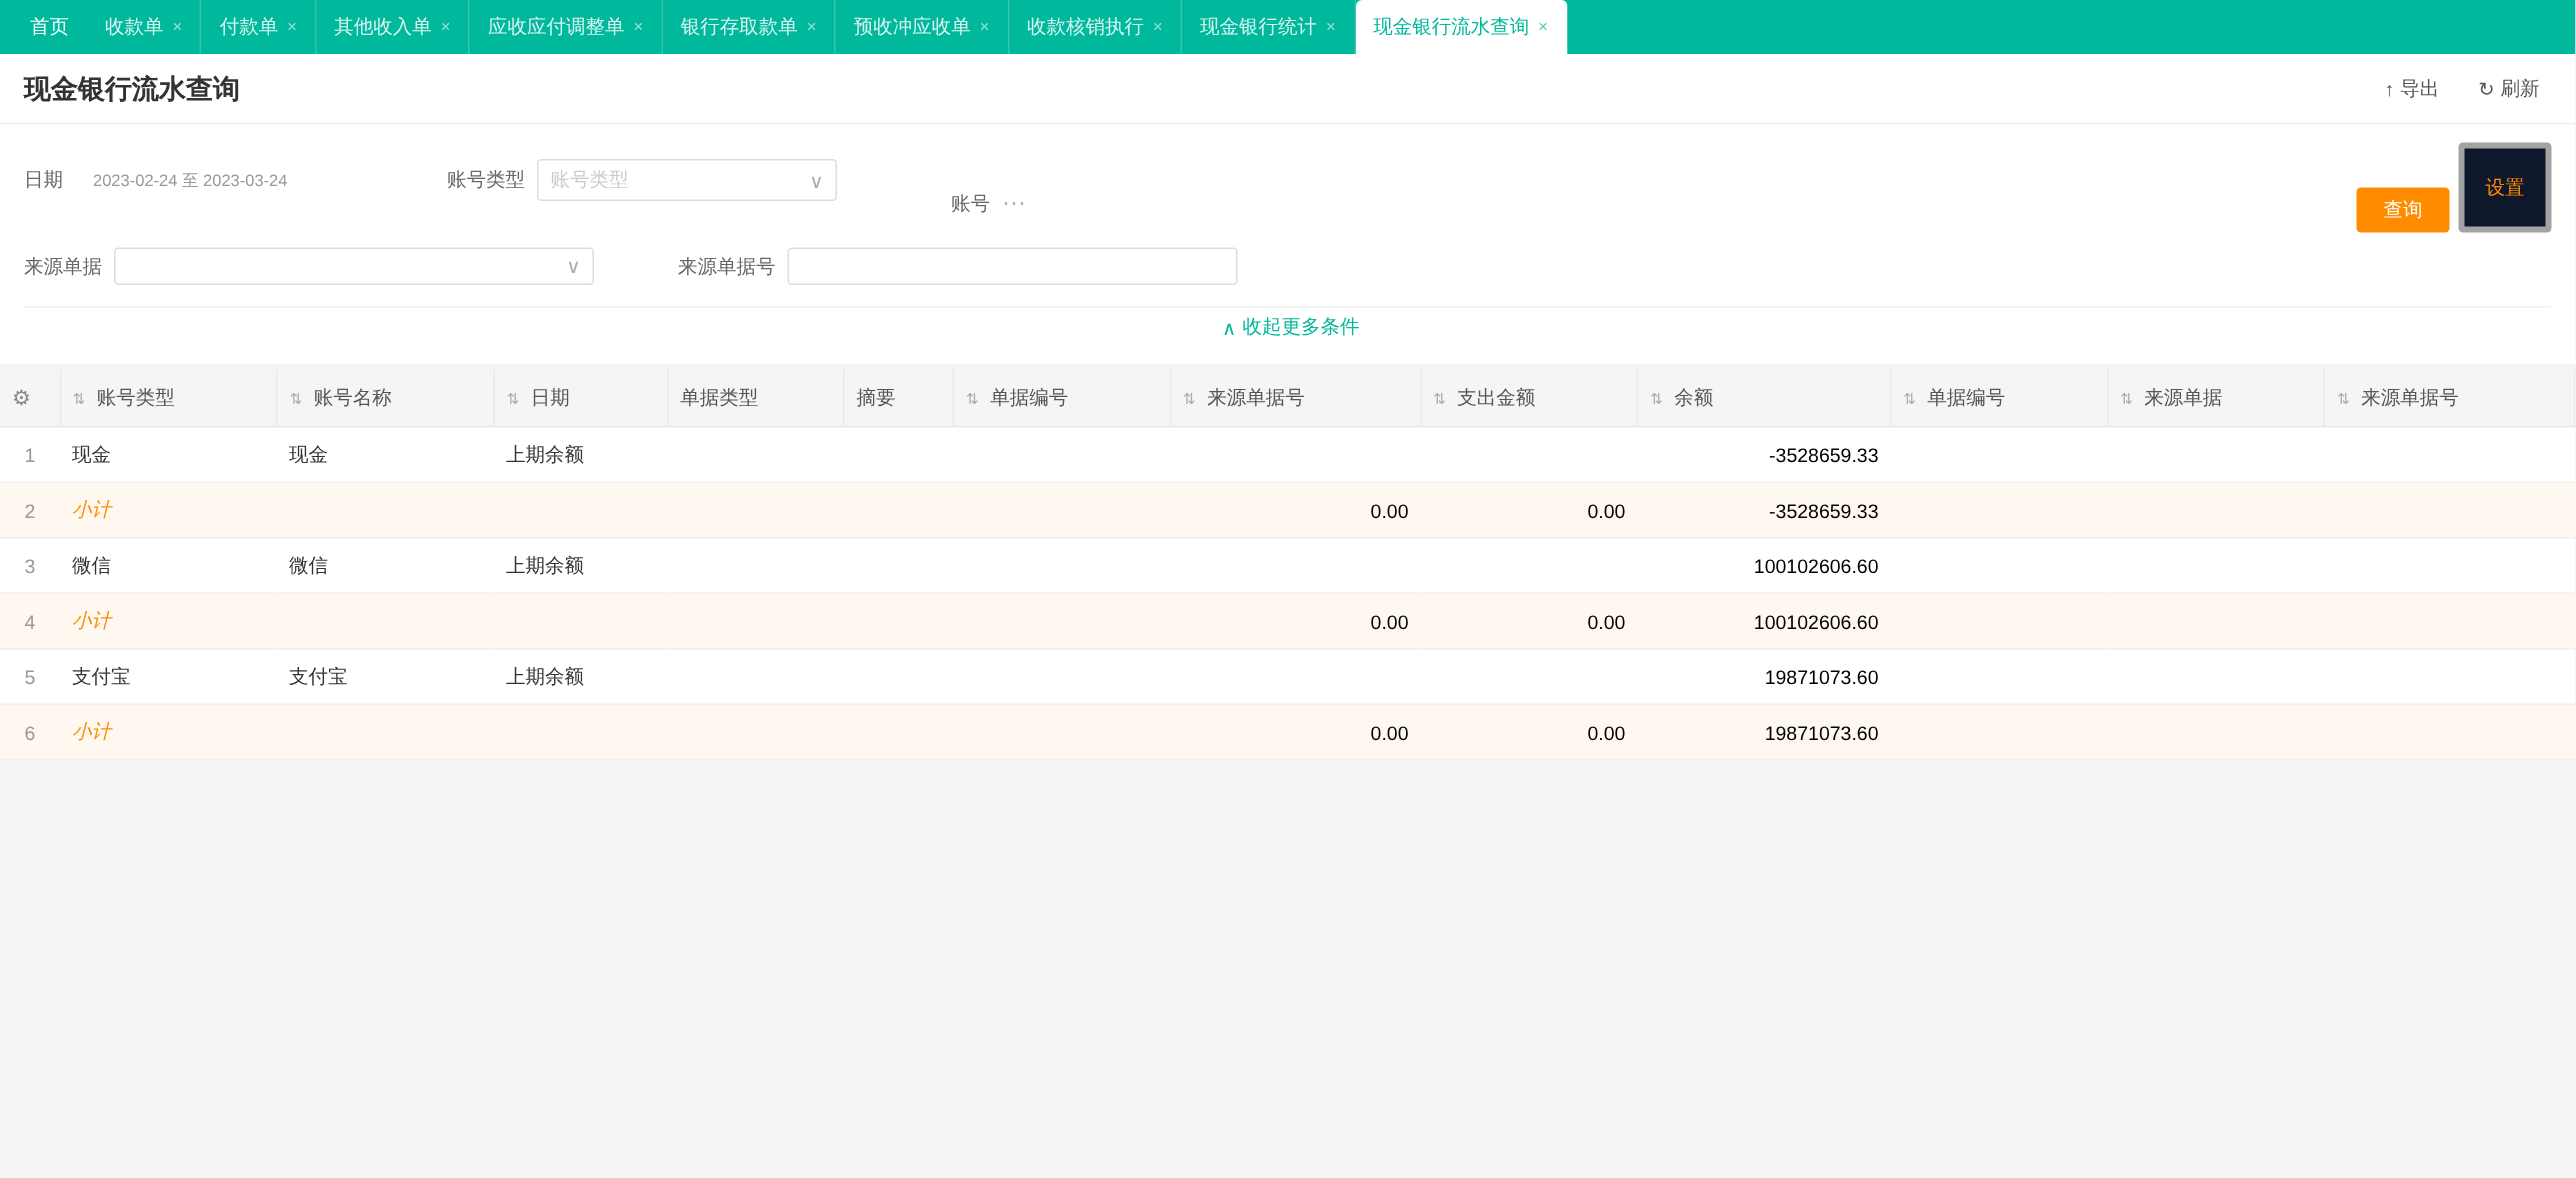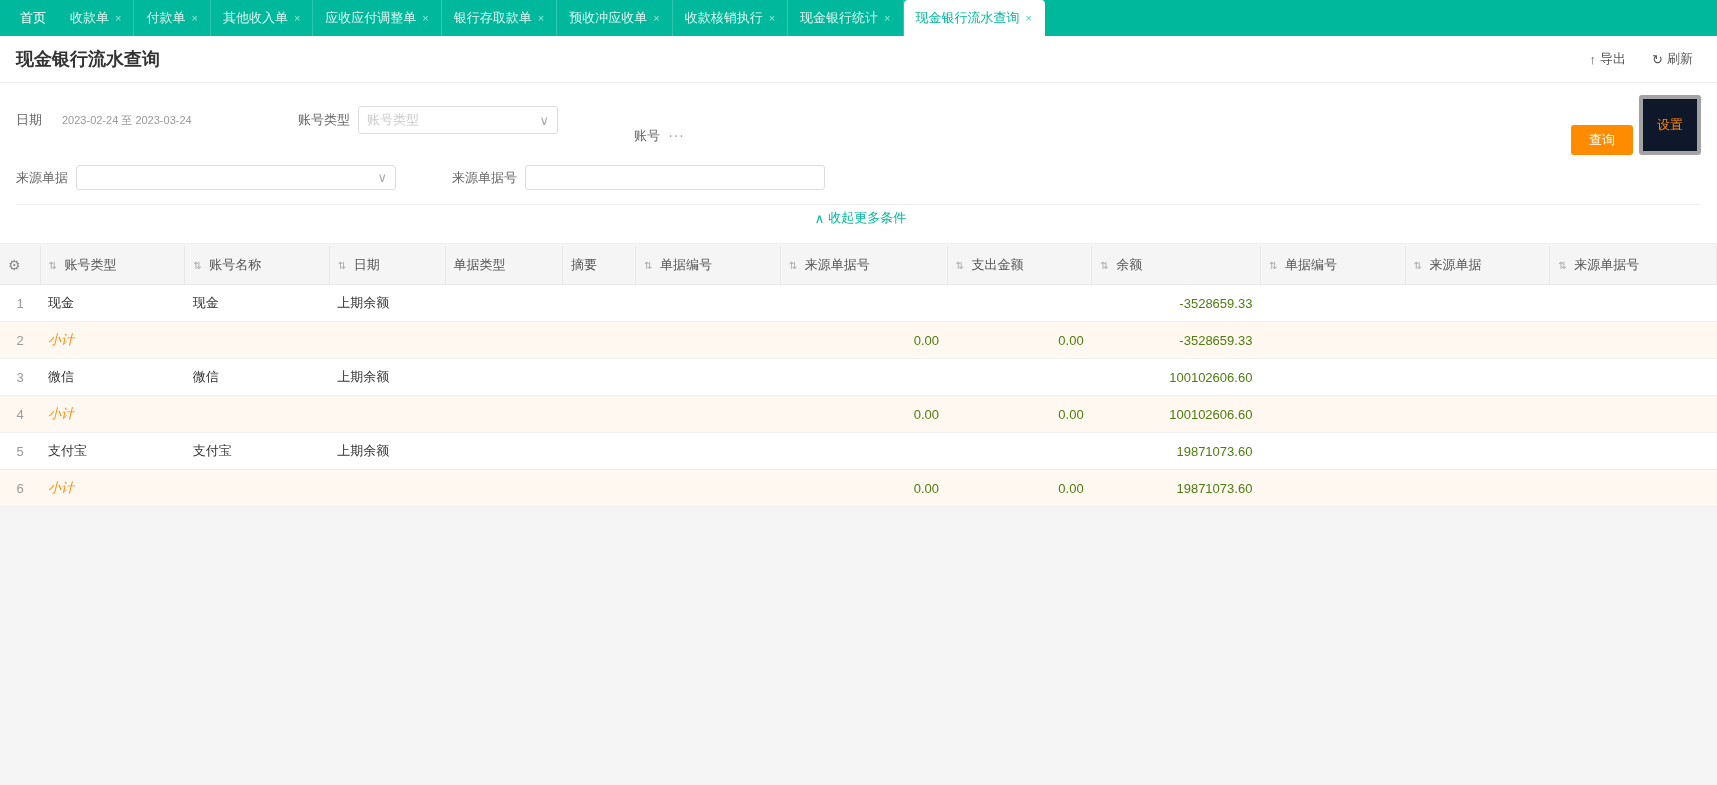--- a/index.html
+++ b/index.html
@@ -214,21 +214,21 @@
     tbody tr.subtotal {
       background: #fff8f0;
     }
     tbody td {
       padding: 9px 8px;
       color: #333;
       white-space: nowrap;
     }
     tbody td.number {
       text-align: right;
-      color: #4d7c0f;
+      color: #000000;
     }
     tbody td.row-num {
       color: #999;
       text-align: center;
       width: 40px;
     }
     tbody td.subtotal-label {
       color: #ff8c00;
       font-style: italic;
     }

